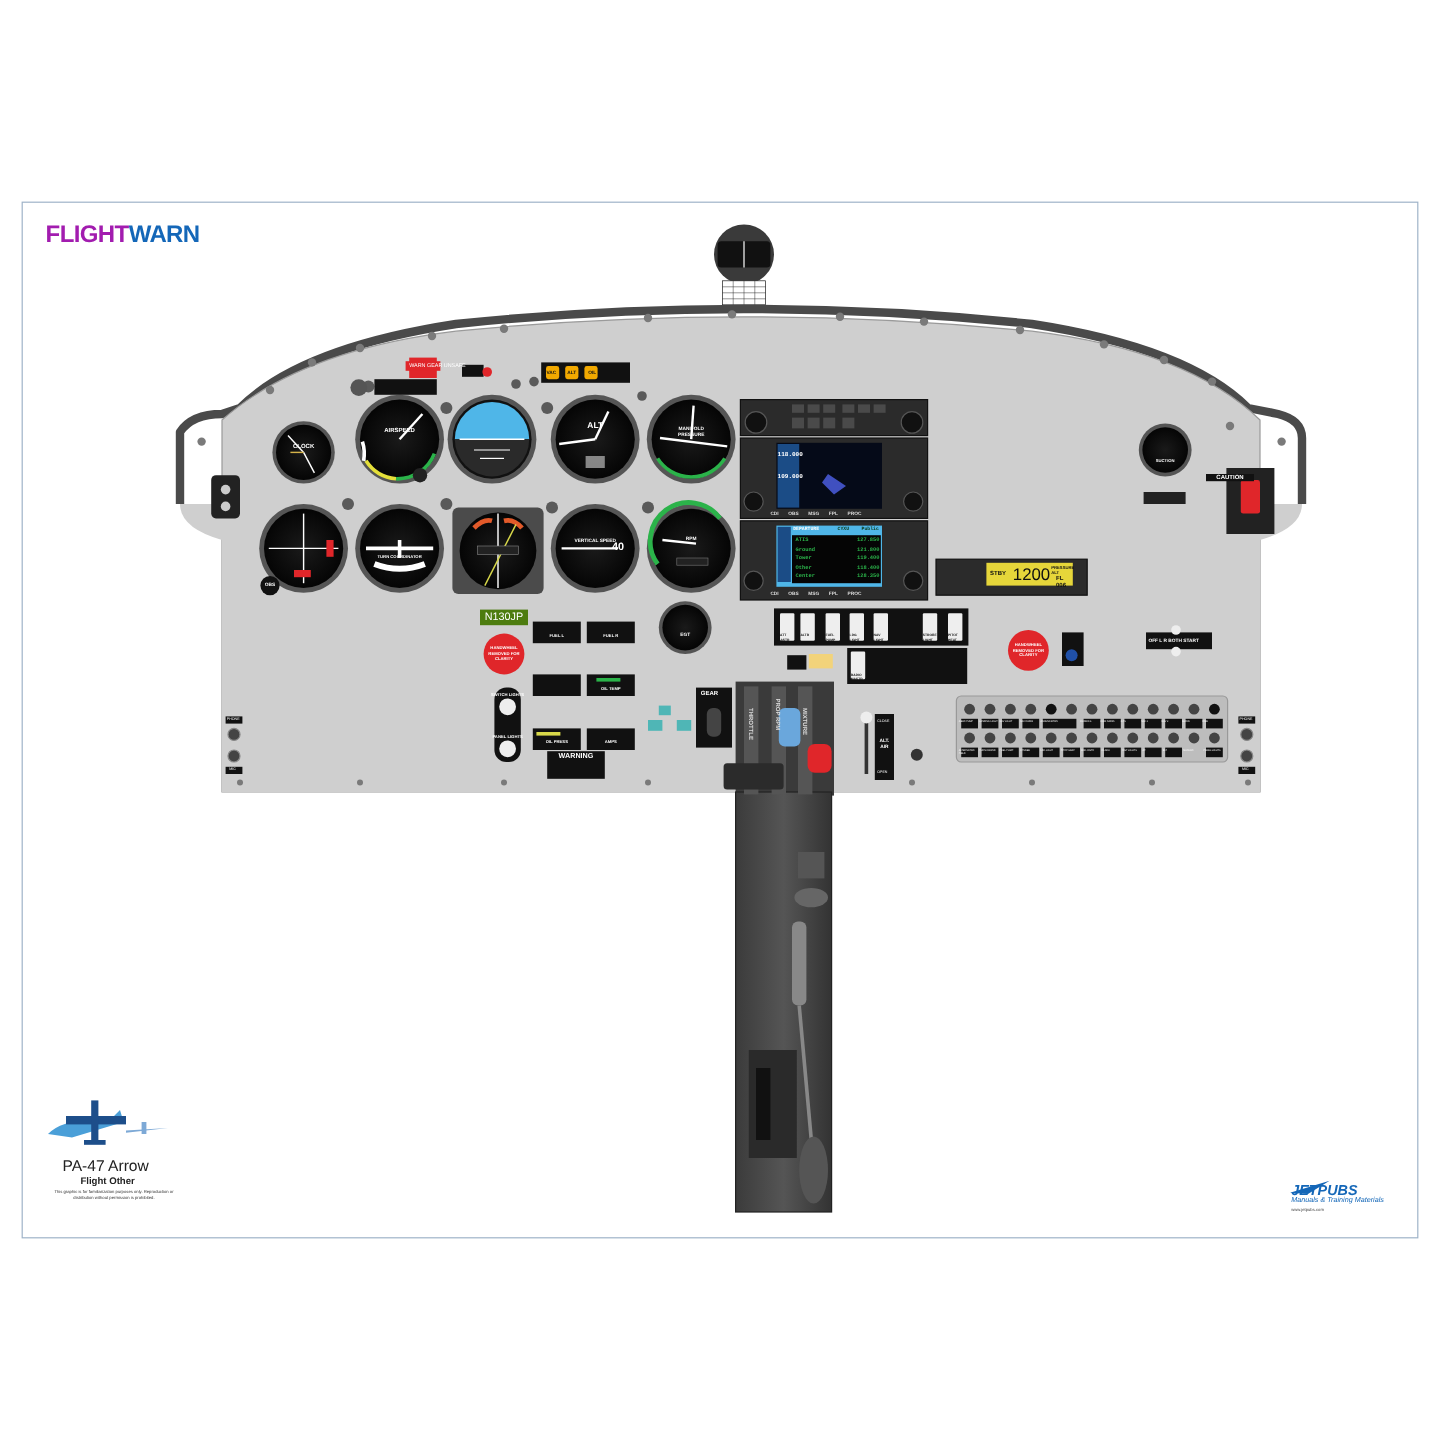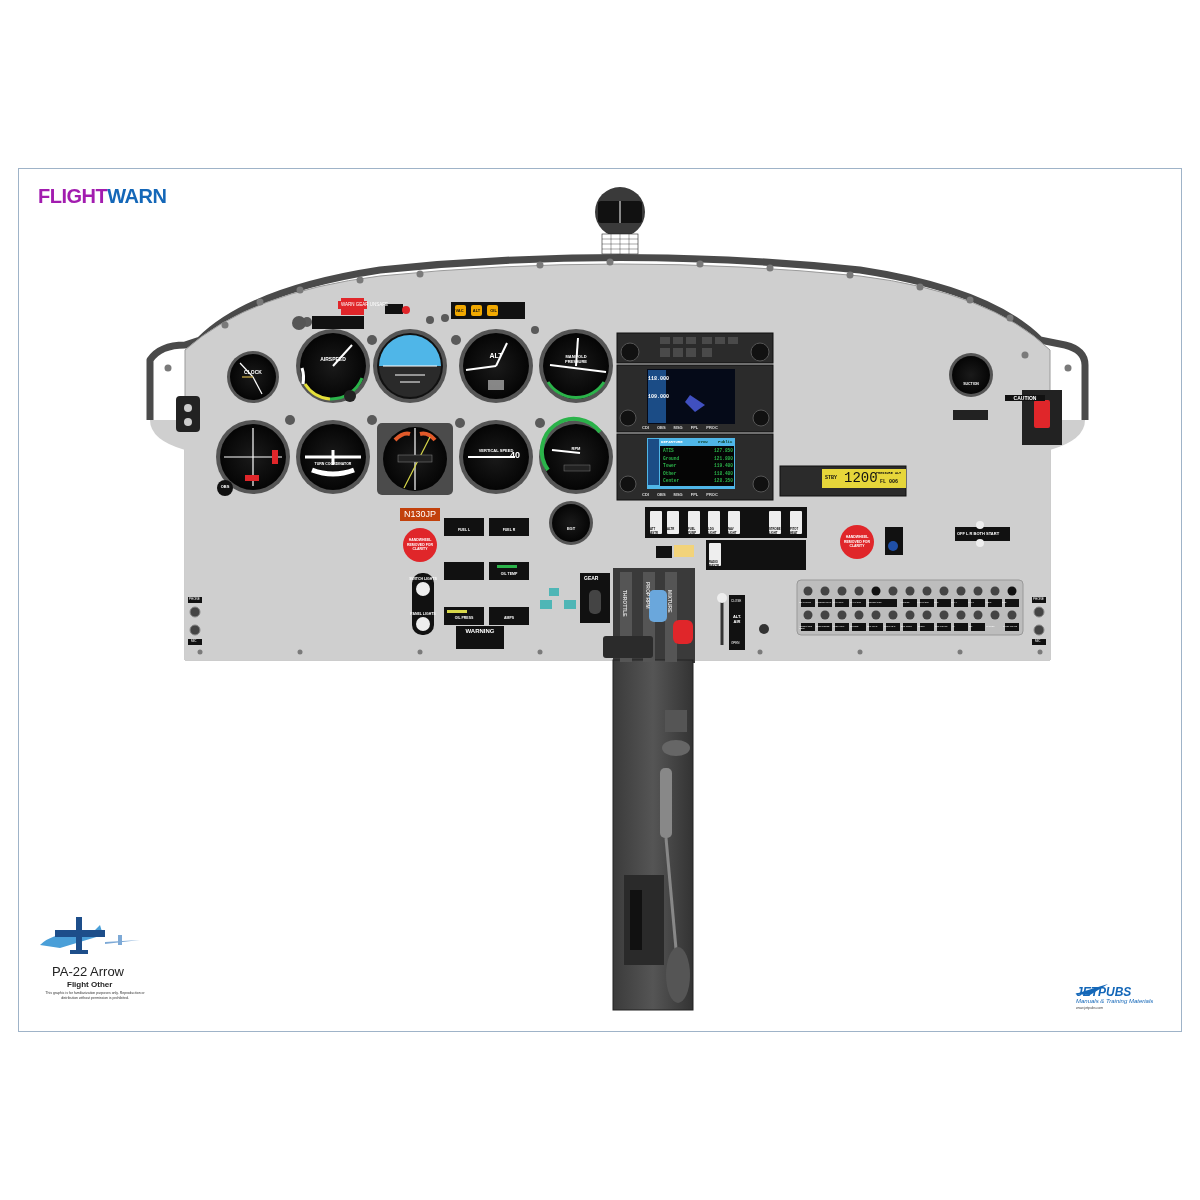--- a/index.html
+++ b/index.html
@@ -2,30 +2,30 @@
 <html><head>
 <meta charset="utf-8">
 <style>
   * { box-sizing: border-box; margin: 0; padding: 0; }
   body { width: 1200px; height: 1200px; background: #ffffff; position: relative; overflow: hidden; font-family: "Liberation Sans", sans-serif; }
   .poster { position: absolute; left: 18px; top: 168px; width: 1164px; height: 864px; border: 1px solid #9fb3c8; background: #fff; }
   .abs { position: absolute; }
   .logo { left: 38px; top: 185px; font-family: "Liberation Sans", sans-serif; font-weight: 900; font-size: 20px; letter-spacing: -0.5px; }
   .logo .a { color: #a21caf; } .logo .b { color: #1467b8; }
   .panel-svg { position: absolute; left: 0; top: 0; }
-  .lbl { position: absolute; background: #c2410c; color: #fff; font-size: 5px; line-height: 6px; padding: 1px 3px; text-align: center; white-space: nowrap; }
+  .lbl { position: absolute; background: #4d7c0f; color: #fff; font-size: 5px; line-height: 6px; padding: 1px 3px; text-align: center; white-space: nowrap; }
   .gauge-txt { position: absolute; color: #fff; font-size: 7px; font-weight: bold; text-align: center; }
   .pa28 { left: 52px; top: 964px; font-size: 13px; color: #222; }
   .fd { left: 67px; top: 980px; font-size: 8px; color: #222; font-weight: bold; }
   .fine { left: 40px; top: 991px; width: 110px; font-size: 3.5px; line-height: 4.5px; color: #333; text-align: center; }
   .jet { left: 1076px; top: 985px; color: #1467b8; font-weight: 900; font-style: italic; font-size: 12px; }
   .jet2 { left: 1076px; top: 998px; color: #1467b8; font-style: italic; font-size: 6px; }
   .jet3 { left: 1076px; top: 1006px; color: #444; font-size: 3.5px; width: 110px; line-height: 5px; }
   .gns-text { position: absolute; font-family: "Liberation Mono", monospace; font-size: 5px; font-weight: bold; }
-  .xpdr { position: absolute; left: 822px; top: 469px; width: 84px; height: 19px; background: #e6d63a; color: #111; font-family: Liberation Mono, monospace; }
+  .xpdr { position: absolute; left: 822px; top: 469px; width: 72px; height: 19px; background: #e6d63a; color: #111; font-family: Liberation Sans, sans-serif; }
 </style>
 </head>
 <body>
 
 <div class="poster"></div>
 
 <div class="abs logo">
   <span class="a">FLIGHT</span><span class="b">WARN</span>
 </div>
 
@@ -525,19 +525,19 @@
   <span style="width:16px;">ELT</span>
   <span style="width:16px;">MARKER</span>
   <span style="width:16px;">PANEL LIGHTS</span>
 </div>
 
 <div class="abs" style="left:189px;top:597px;font-size:3px;color:#fff;">PHONE</div>
 <div class="abs" style="left:191px;top:639px;font-size:3px;color:#fff;">MIC</div>
 <div class="abs" style="left:1033px;top:597px;font-size:3px;color:#fff;">PHONE</div>
 <div class="abs" style="left:1035px;top:639px;font-size:3px;color:#fff;">MIC</div>
 
-<div class="abs pa28">PA-22 Arrow</div>
+<div class="abs pa28">PA-47 Arrow</div>
 <div class="abs fd">Flight Other</div>
 <div class="abs fine">This graphic is for familiarization purposes only. Reproduction or distribution without permission is prohibited.</div>
 
 <div class="abs jet">JETPUBS</div>
 <div class="abs jet2">Manuals &amp; Training Materials</div>
 <div class="abs jet3">www.jetpubs.com</div>
 
 </body></html>

